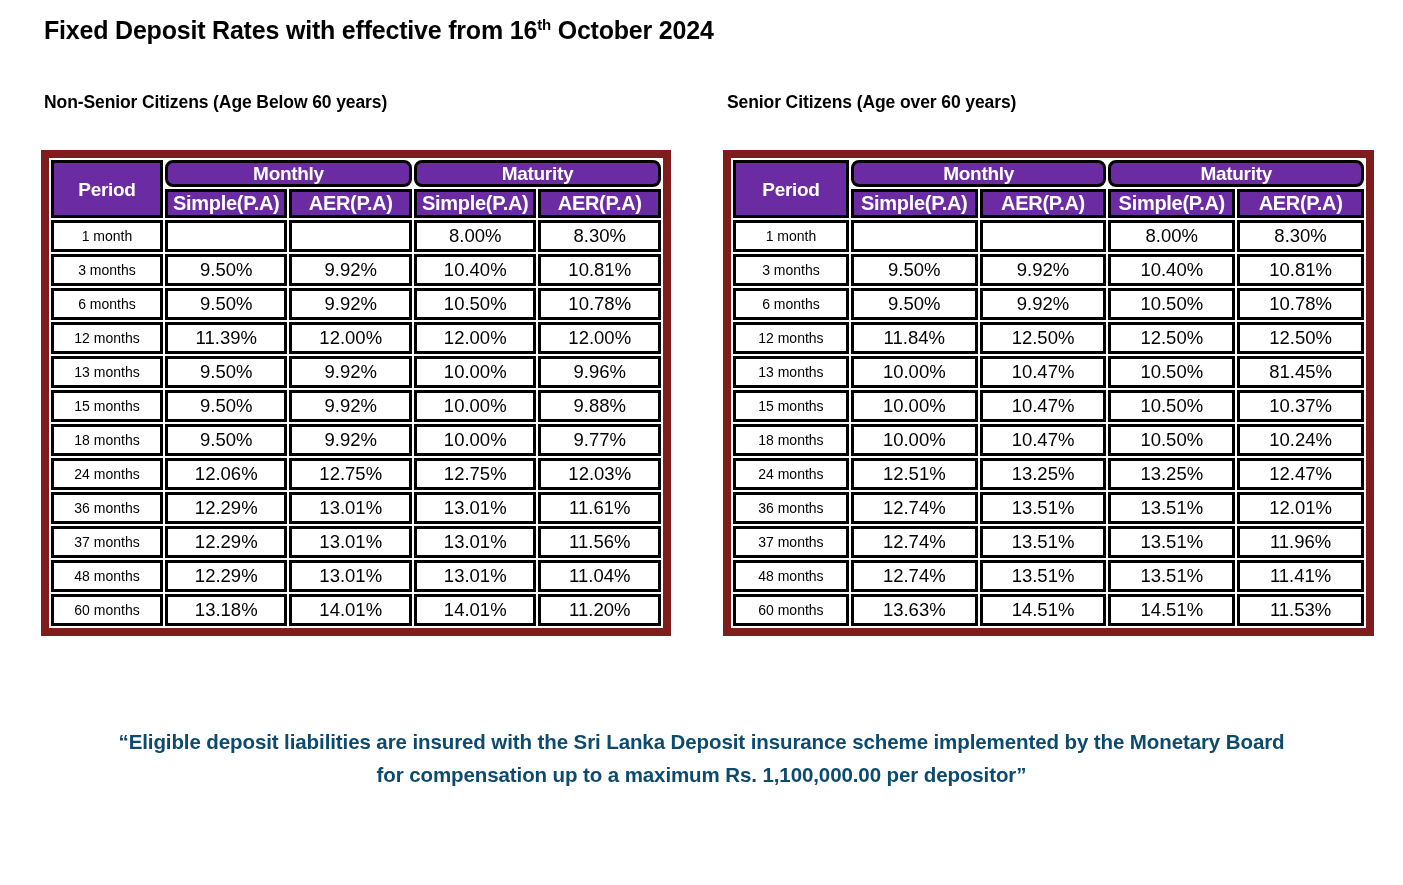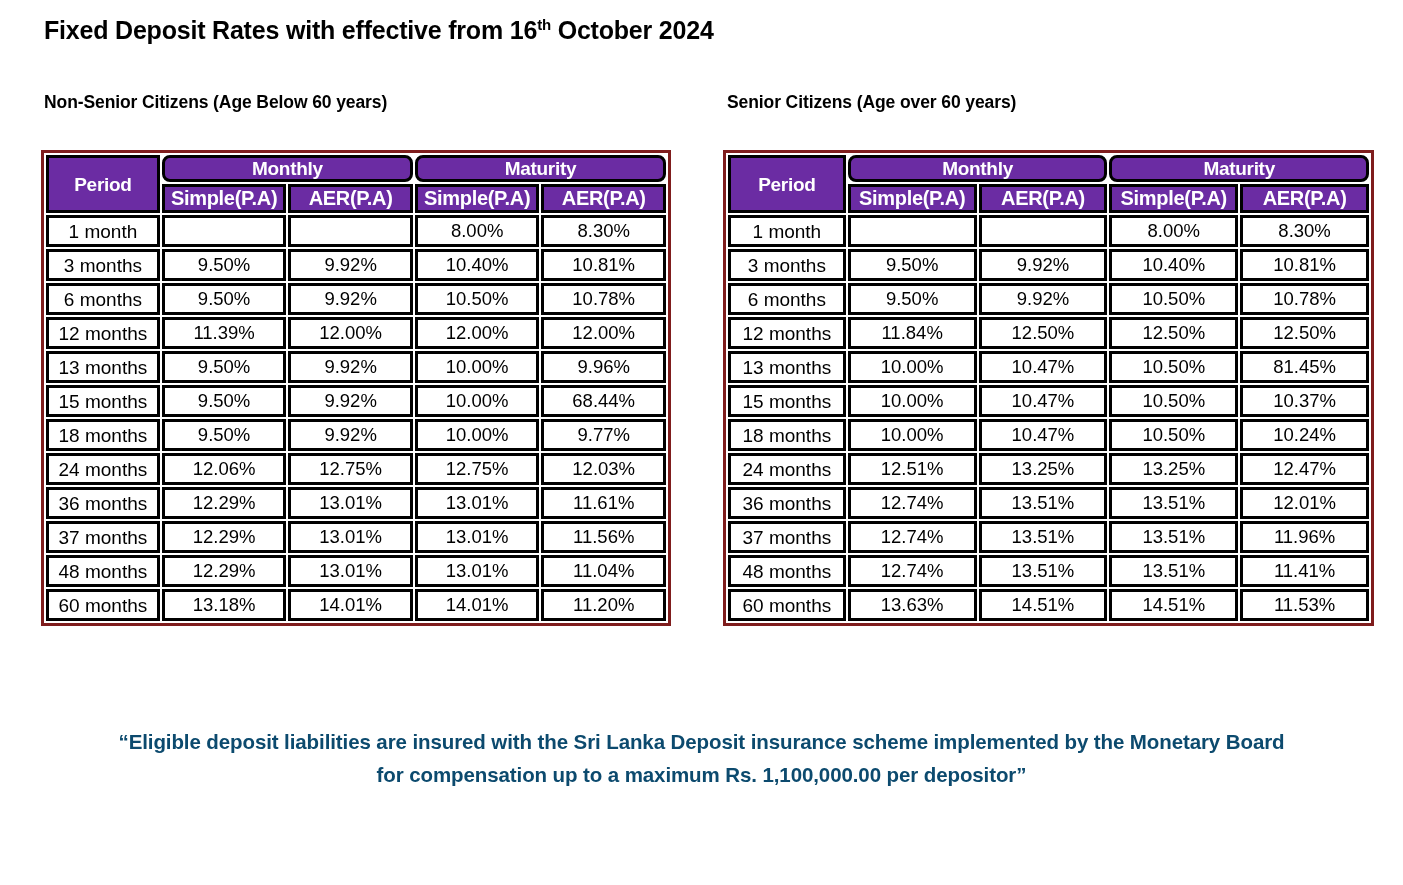--- a/index.html
+++ b/index.html
@@ -46,21 +46,21 @@
     white-space: nowrap;
     letter-spacing: -0.1px;
   }
   #heading-left  { left: 44px;  top: 92px; }
   #heading-right { left: 727px; top: 92px; }
 
   
   .rate-table-wrap {
     position: absolute;
     top: 150px;
-    border: 3px solid #7f1d1d;
+    border: 8px solid #7f1d1d;
     background: #ffffff;
     box-sizing: border-box;
   }
   #table-left-wrap  { left: 41px;  width: 630px; }
   #table-right-wrap { left: 723px; width: 651px; }
 
   table.rate-table {
     border-collapse: separate;
     border-spacing: 2px;
     width: 100%;
@@ -95,21 +95,21 @@
   table.rate-table thead th.sub-head {
     height: 28px;
     font-size: 20px;
   }
   table.rate-table tbody td {
     height: 32px;
     font-weight: normal;
     color: #000000;
   }
   table.rate-table tbody td.period-cell {
-    font-size: 19px;
+    font-size: 14px;
   }
   table.rate-table tbody td.empty-cell {
     background: #ffffff;
   }
 
   
   col.c-period { width: 18.6%; }
   col.c-rate   { width: 20.35%; }
 
   
@@ -194,21 +194,21 @@
             <td class="rate-cell">9.50%</td>
             <td class="rate-cell">9.92%</td>
             <td class="rate-cell">10.00%</td>
             <td class="rate-cell">9.96%</td>
           </tr>
           <tr>
             <td class="period-cell">15 months</td>
             <td class="rate-cell">9.50%</td>
             <td class="rate-cell">9.92%</td>
             <td class="rate-cell">10.00%</td>
-            <td class="rate-cell">68.44%</td>
+            <td class="rate-cell">9.88%</td>
           </tr>
           <tr>
             <td class="period-cell">18 months</td>
             <td class="rate-cell">9.50%</td>
             <td class="rate-cell">9.92%</td>
             <td class="rate-cell">10.00%</td>
             <td class="rate-cell">9.77%</td>
           </tr>
           <tr>
             <td class="period-cell">24 months</td>

